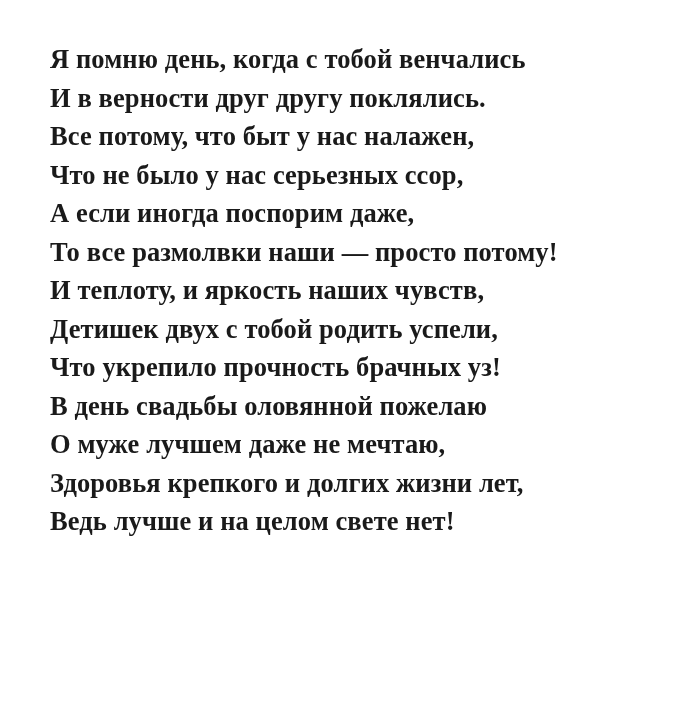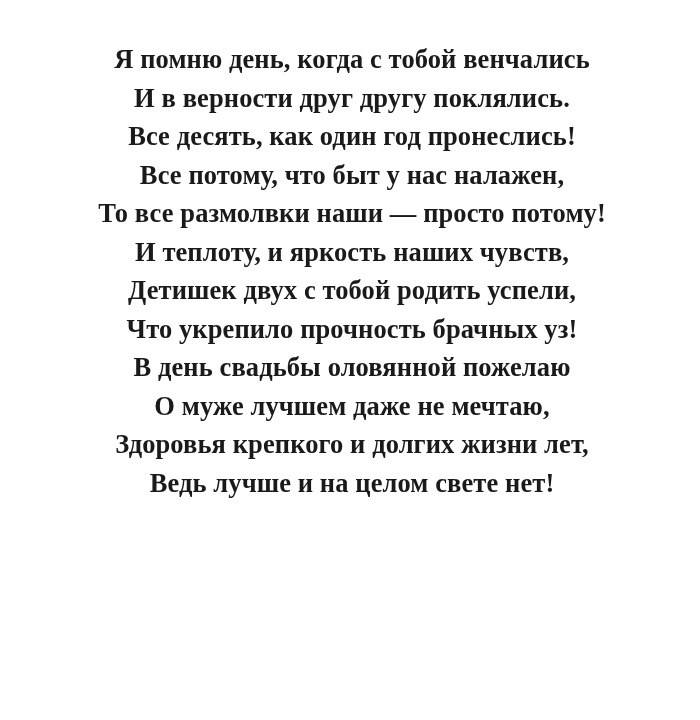--- a/index.html
+++ b/index.html
@@ -21,41 +21,41 @@
     padding: 40px 46px 40px 50px;
     display: flex;
     flex-direction: column;
     justify-content: flex-start;
     background: #ffffff;
   }
   .poem {
     display: flex;
     flex-direction: column;
     gap: 0px;
-    text-align: center;
   }
   .line {
     font-family: "Liberation Serif", "DejaVu Serif", serif;
     font-size: 26.5px;
     line-height: 38.5px;
     font-weight: 700;
     color: #1a1a1a;
     letter-spacing: 0.1px;
     white-space: nowrap;
   }
 </style>
 </head>
 <body>
 
 <div class="page">
   <div class="poem">
     <div class="line">Я помню день, когда с тобой венчались</div>
     <div class="line">И в верности друг другу поклялись.</div>
-    <div class="line">Все десять, как один год пронеслись!</div>
     <div class="line">Все потому, что быт у нас налажен,</div>
+    <div class="line">Что не было у нас серьезных ссор,</div>
+    <div class="line">А если иногда поспорим даже,</div>
     <div class="line">То все размолвки наши — просто потому!</div>
     <div class="line">И теплоту, и яркость наших чувств,</div>
     <div class="line">Детишек двух с тобой родить успели,</div>
     <div class="line">Что укрепило прочность брачных уз!</div>
     <div class="line">В день свадьбы оловянной пожелаю</div>
     <div class="line">О муже лучшем даже не мечтаю,</div>
     <div class="line">Здоровья крепкого и долгих жизни лет,</div>
     <div class="line">Ведь лучше и на целом свете нет!</div>
   </div>
 </div>

